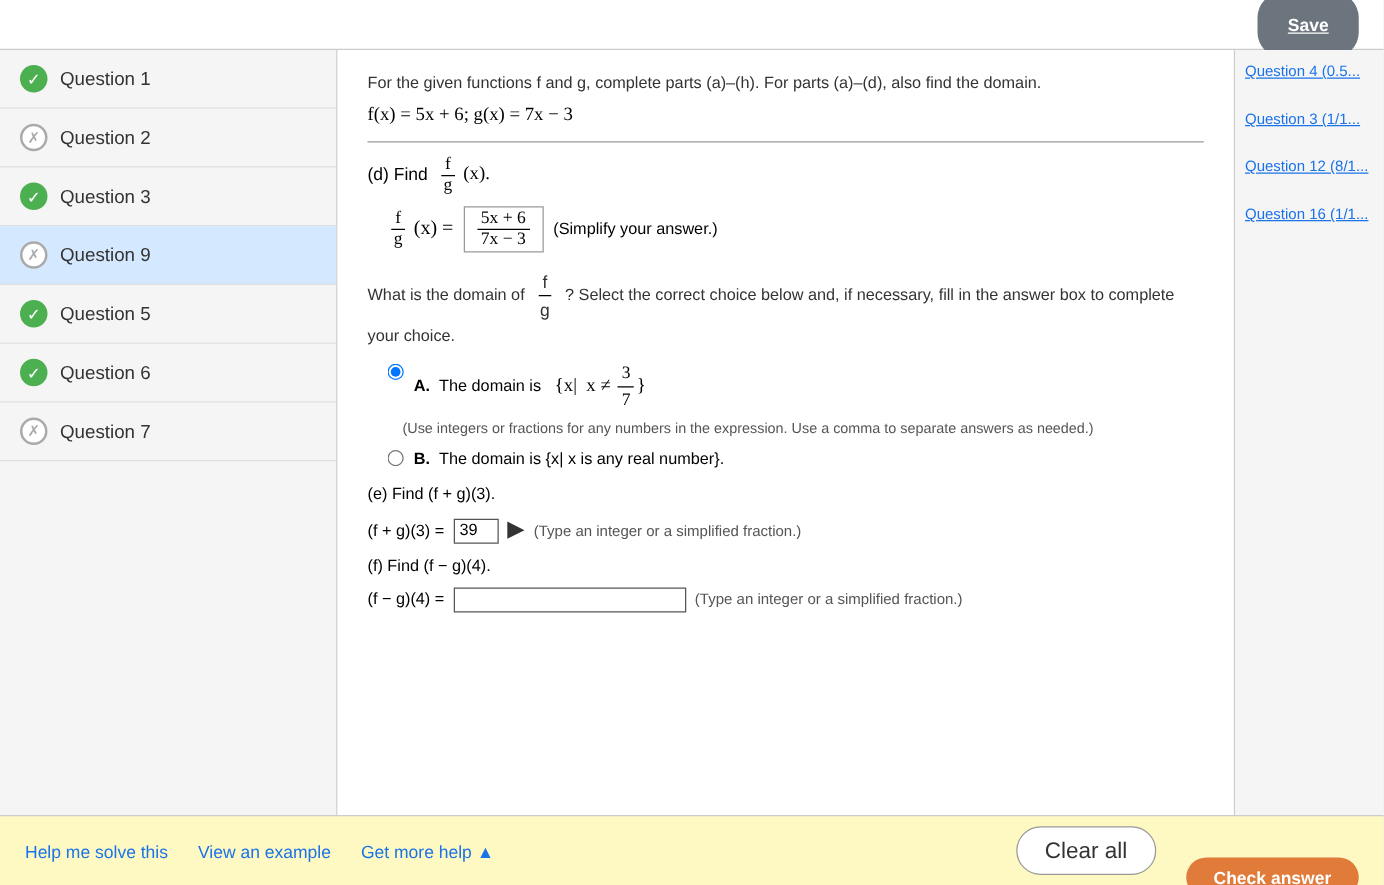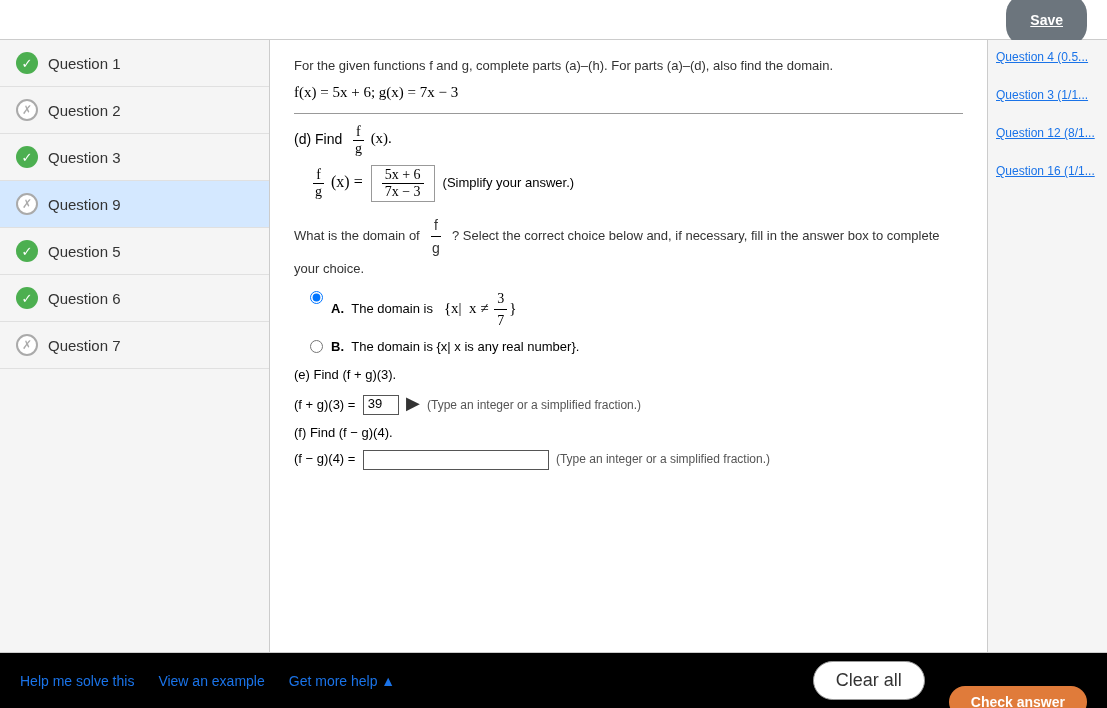--- a/index.html
+++ b/index.html
@@ -257,21 +257,21 @@
       font-size: 12px;
       color: #1a73e8;
       cursor: pointer;
       text-decoration: underline;
       padding: 2px 0;
     }
 
     
     .bottom-bar {
       height: 56px;
-      background: #000000;
+      background: #fef9c3;
       border-top: 1px solid #ccc;
       display: flex;
       align-items: center;
       padding: 0 20px;
       gap: 24px;
     }
 
     .bottom-link {
       font-family: Arial, sans-serif;
       font-size: 14px;
@@ -417,20 +417,21 @@
         &nbsp;<span>The domain is</span>
         &nbsp;<span class="set-notation">
           {x|&nbsp; x ≠ <span class="fraction">
               <span class="num">3</span>
               <span class="den">7</span>
             </span>}
         </span>
       </label>
     </div>
 
+    <div class="sub-note">(Use integers or fractions for any numbers in the expression. Use a comma to separate answers as needed.)</div>
 
     <div class="choice-option">
       <input type="radio" name="domain" id="choiceB" style="">
       <label class="choice-text" for="choiceB">
         <strong>B.</strong>
         &nbsp;<span>The domain is {x| x is any real number}.</span>
       </label>
     </div>
 
     <div class="part-answer-line">

